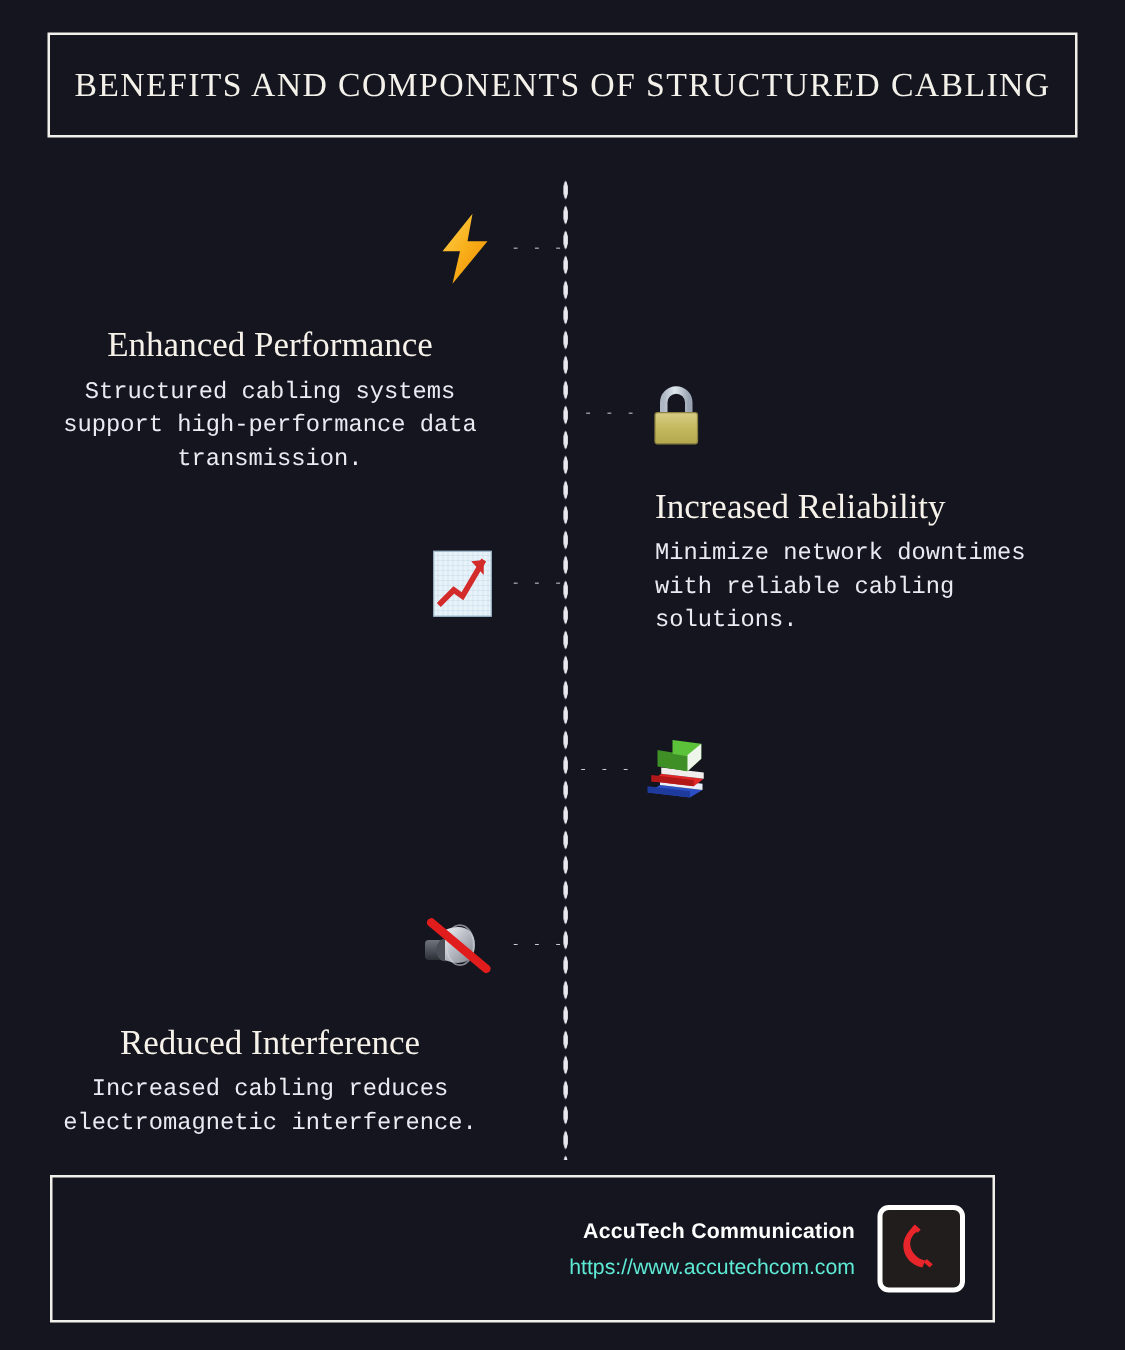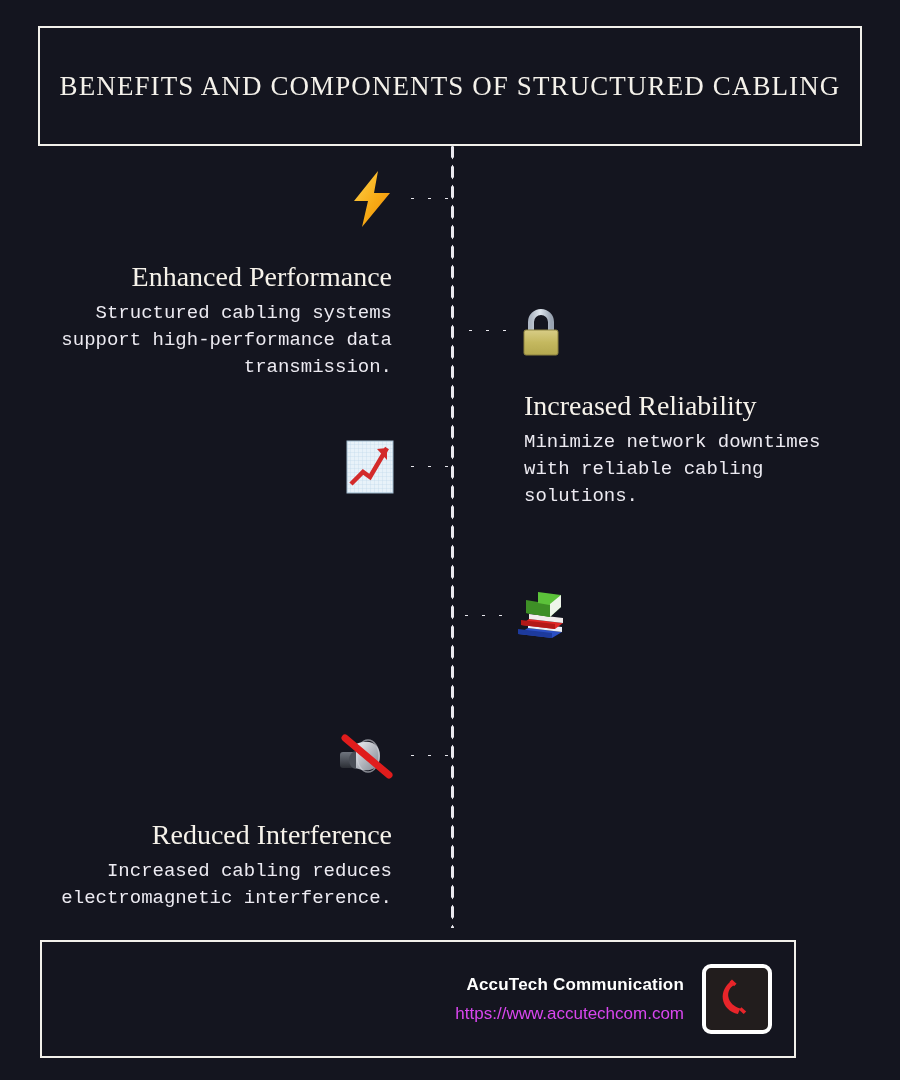--- a/index.html
+++ b/index.html
@@ -21,21 +21,21 @@
     inset: 0;
     background: #14151f;
   }
 
   
   .title-box {
     position: absolute;
     left: 38px;
     top: 26px;
     width: 824px;
-    height: 120px;
+    height: 84px;
     border: 2px solid #f2f0ea;
     box-sizing: border-box;
     display: flex;
     align-items: center;
     justify-content: center;
   }
   .title-text {
     font-family: "Liberation Serif", "DejaVu Serif", serif;
     font-size: 27px;
     letter-spacing: 1.1px;
@@ -82,21 +82,21 @@
   }
   .block .desc {
     font-family: Liberation Mono, monospace;
     font-size: 19px;
     line-height: 27px;
     color: #eceaf1;
     margin: 0;
     font-weight: 400;
   }
   .block.left {
-    text-align: right;
+    text-align: center;
     right: 508px;
     width: 352px;
   }
   .block.right {
     text-align: left;
     left: 524px;
     width: 352px;
   }
 
   
@@ -133,21 +133,21 @@
     font-family: "Liberation Sans", sans-serif;
     font-weight: bold;
     font-size: 17px;
     letter-spacing: 0.2px;
     color: #ffffff;
     margin: 0 0 9px 0;
   }
   .brand-url {
     font-family: "Liberation Sans", sans-serif;
     font-size: 17px;
-    color: #d946ef;
+    color: #5eead4;
     margin: 0;
   }
   .brand-logo {
     width: 70px;
     height: 70px;
     border: 4px solid #ffffff;
     border-radius: 9px;
     background: #221d1d;
     box-sizing: border-box;
     display: flex;

